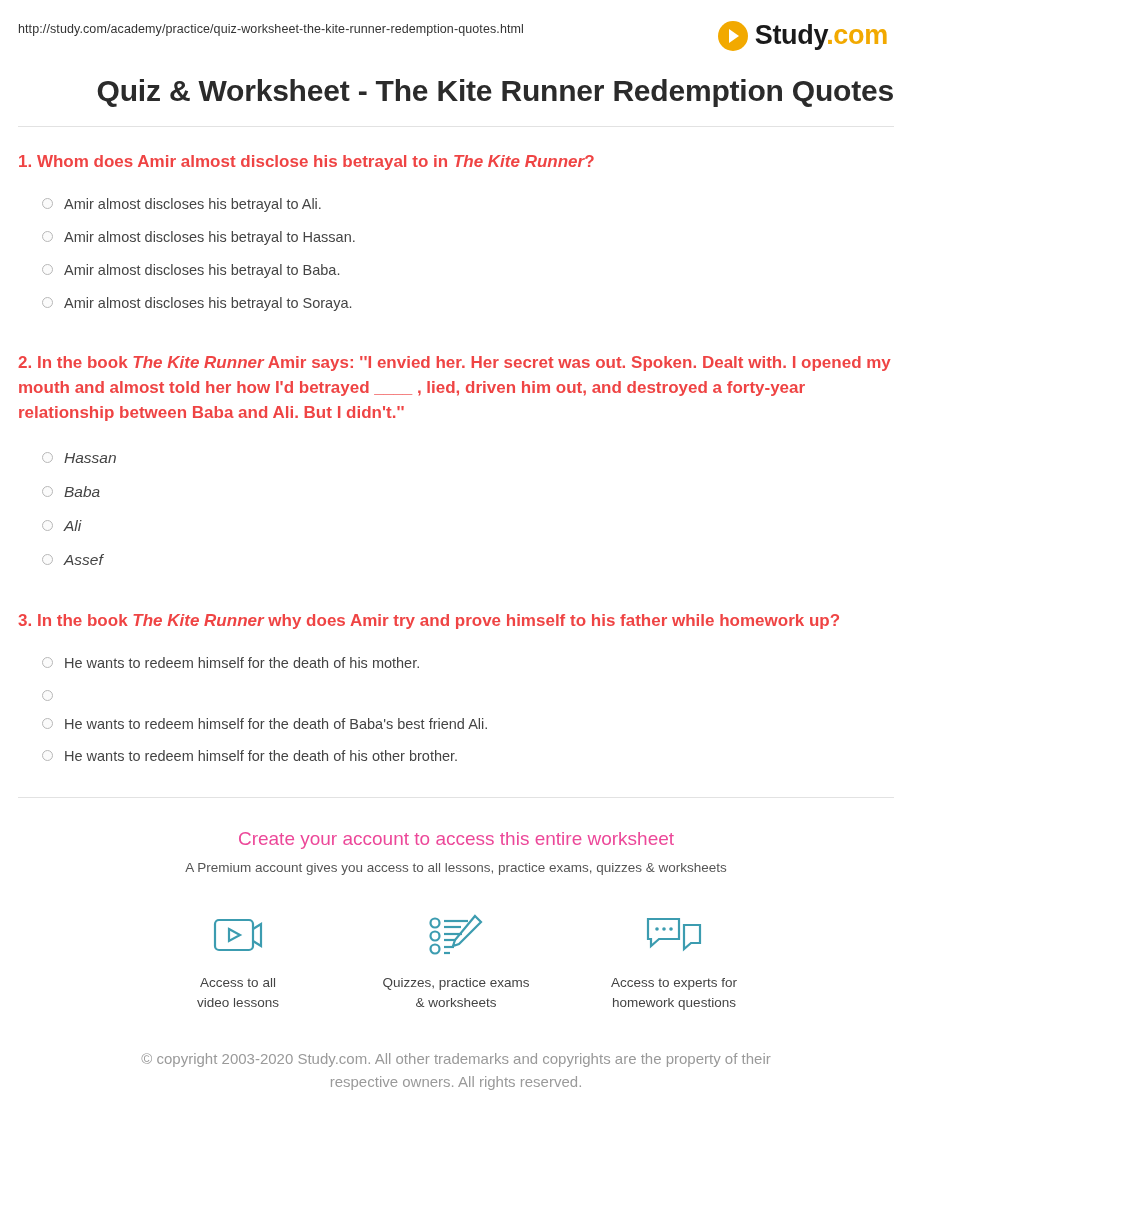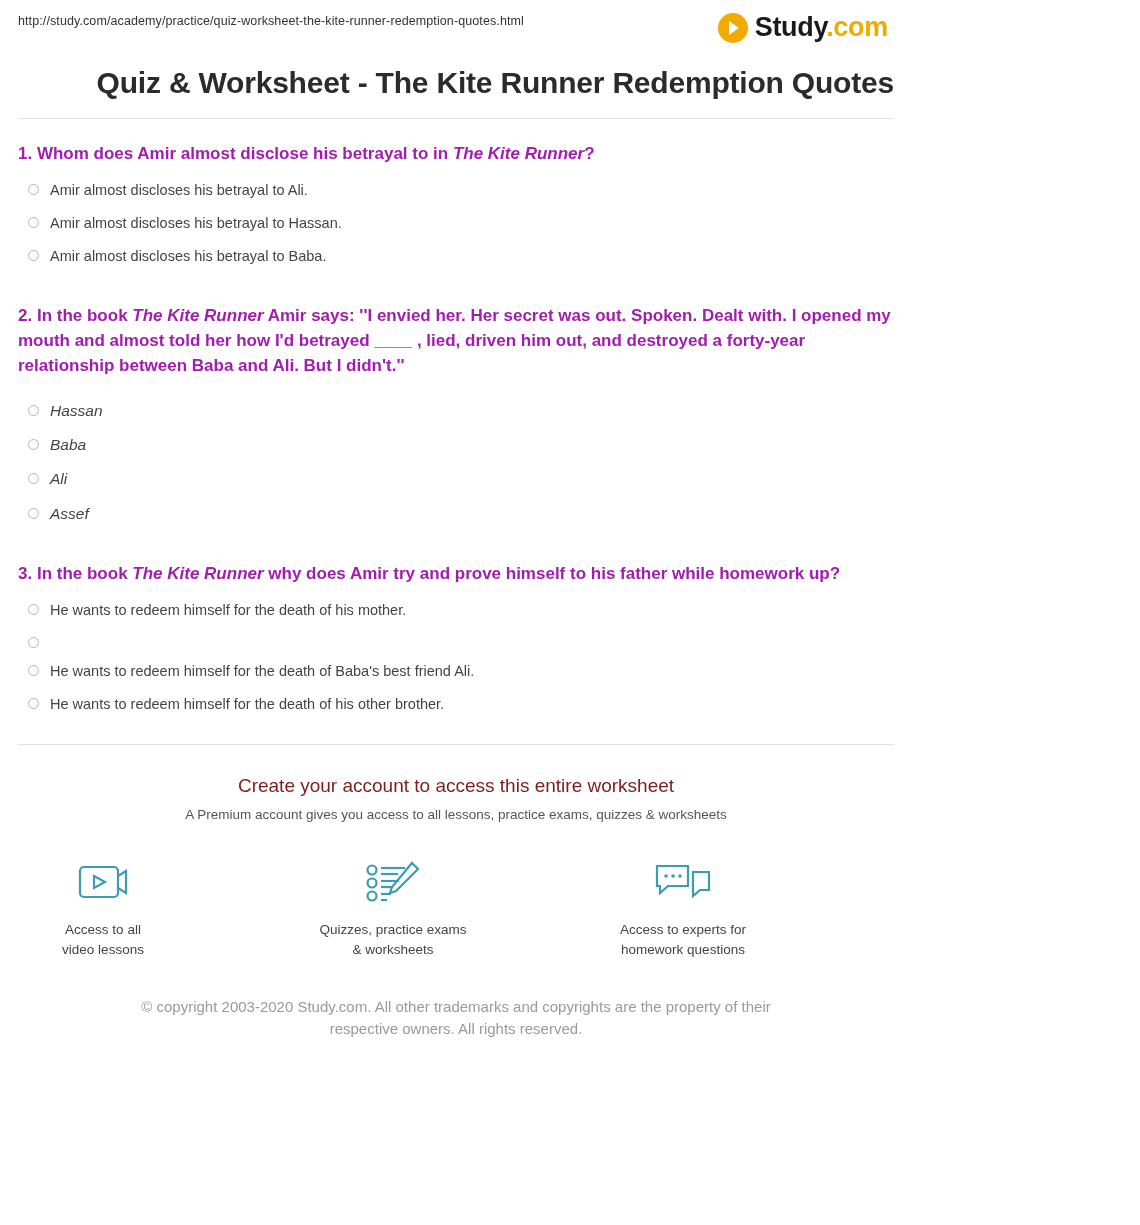--- a/index.html
+++ b/index.html
@@ -10,21 +10,21 @@
   }
   body {
     width: 1140px;
     min-height: 1225px;
     font-family: "Liberation Sans", sans-serif;
     color: #333333;
     -webkit-font-smoothing: antialiased;
   }
   .page {
     width: 912px;
-    padding: 0 18px;
+    padding: 8px 18px;
   }
   
   .topbar {
     display: flex;
     align-items: flex-start;
     justify-content: space-between;
     padding-top: 12px;
     height: 52px;
   }
   .url {
@@ -74,29 +74,29 @@
     border-bottom: 1px solid #e2e2e2;
     letter-spacing: -0.2px;
     text-align: right;
   }
   
   .questions { padding-top: 22px; }
   .question { margin-bottom: 30px; }
   .q-text {
     font-size: 17px;
     font-weight: bold;
-    color: #a21caf;
+    color: #ef4444;
     line-height: 1.48;
     margin: 0 0 14px 0;
   }
   .q-text .italic {
     font-style: italic;
     font-weight: bold;
   }
-  .answers { margin: 0; padding: 0; list-style: none; }
+  .answers { margin: 14px; padding: 0; list-style: none; }
   .answer {
     display: flex;
     align-items: flex-start;
     gap: 11px;
     padding: 7px 0 7px 10px;
     font-size: 14.5px;
     color: #444444;
     line-height: 1.3;
   }
   .radio {
@@ -115,33 +115,33 @@
   .q3 { margin-bottom: 24px; }
   
   .promo {
     border-top: 1px solid #e2e2e2;
     margin-top: 24px;
     padding-top: 30px;
     text-align: center;
   }
   .promo-title {
     font-size: 19px;
-    color: #7f1d1d;
+    color: #ec4899;
     margin: 0 0 10px 0;
     font-weight: normal;
   }
   .promo-sub {
     font-size: 13.5px;
     color: #555555;
     margin: 0;
   }
   .features {
     display: flex;
-    justify-content: flex-start;
-    gap: 120px;
+    justify-content: center;
+    gap: 48px;
     margin-top: 34px;
   }
   .feature {
     width: 170px;
     text-align: center;
   }
   .feature-icon {
     height: 56px;
     display: flex;
     align-items: center;
@@ -188,20 +188,24 @@
             <span class="radio"></span>
             <span>Amir almost discloses his betrayal to Ali.</span>
           </li>
         <li class="answer">
             <span class="radio"></span>
             <span>Amir almost discloses his betrayal to Hassan.</span>
           </li>
         <li class="answer">
             <span class="radio"></span>
             <span>Amir almost discloses his betrayal to Baba.</span>
+          </li>
+        <li class="answer">
+            <span class="radio"></span>
+            <span>Amir almost discloses his betrayal to Soraya.</span>
           </li>
       </ul>
     </div>
 
     <div class="question q2">
       <p class="q-text"><span>2.</span> <span>In the book </span><span class="italic">The Kite Runner</span><span> Amir says: ''I envied her. Her secret was out. Spoken. Dealt with. I opened my mouth and almost told her how I'd betrayed ____ , lied, driven him out, and destroyed a forty-year relationship between Baba and Ali. But I didn't.''</span></p>
       <ul class="answers">
         <li class="answer">
             <span class="radio"></span>
             <span>Hassan</span>

